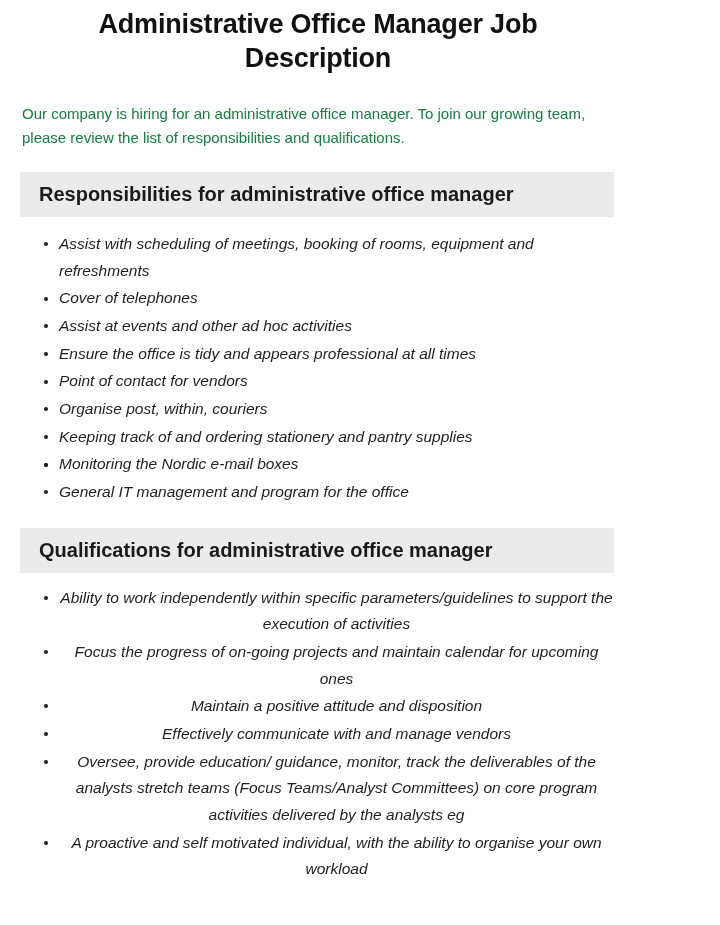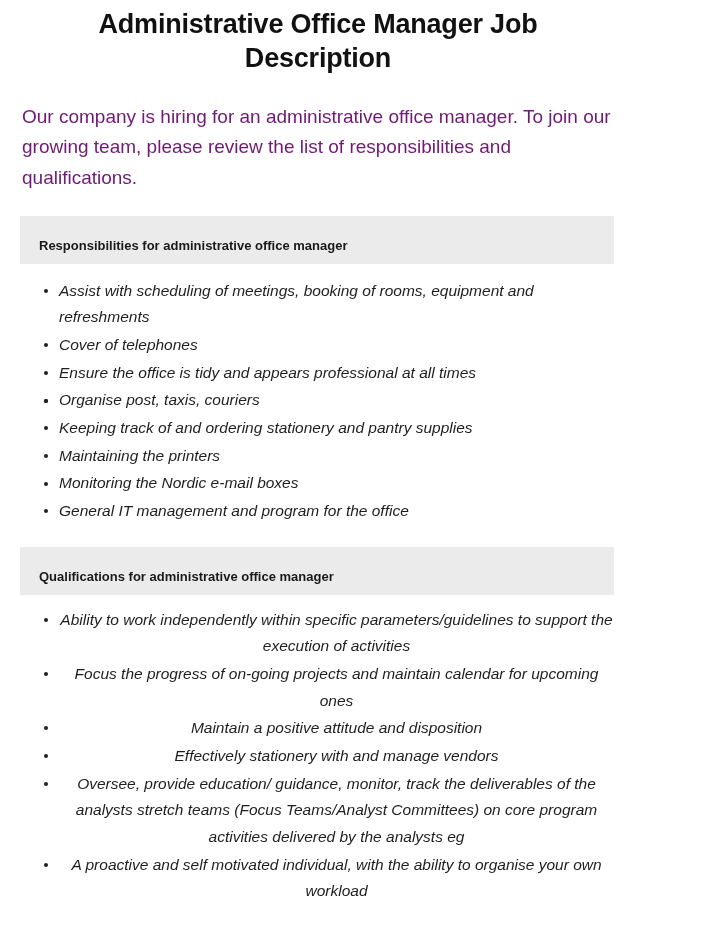--- a/index.html
+++ b/index.html
@@ -22,33 +22,33 @@
   .doc-title {
     font-size: 27px;
     font-weight: bold;
     line-height: 1.25;
     text-align: center;
     color: #111111;
     margin: 8px 42px 0 42px;
     letter-spacing: -0.2px;
   }
   .intro {
-    font-size: 19px;
+    font-size: 15px;
     line-height: 1.62;
-    color: #701a75;
+    color: #15803d;
     margin: 26px 22px 0 22px;
   }
   .section {
     margin-top: 22px;
   }
   .section-header {
     background: #ebebeb;
     margin: 0 22px 0 20px;
-    padding: 22px 0 11px 19px;
-    font-size: 13px;
+    padding: 11px 0 11px 19px;
+    font-size: 20px;
     font-weight: bold;
     color: #1a1a1a;
     box-sizing: border-box;
   }
   ul.bullets {
     list-style: none;
     margin: 14px 22px 0 22px;
     padding: 0;
     font-style: italic;
   }
@@ -81,35 +81,36 @@
 
   <h1 class="doc-title">Administrative Office Manager Job Description</h1>
 
   <p class="intro">Our company is hiring for an administrative office manager. To join our growing team, please review the list of responsibilities and qualifications.</p>
 
   <section class="section resp-section">
     <div class="section-header">Responsibilities for administrative office manager</div>
     <ul class="bullets" id="resp-list">
         <li><span class="bullet-dot"></span><span>Assist with scheduling of meetings, booking of rooms, equipment and refreshments</span></li>
         <li><span class="bullet-dot"></span><span>Cover of telephones</span></li>
+        <li><span class="bullet-dot"></span><span>Assist at events and other ad hoc activities</span></li>
         <li><span class="bullet-dot"></span><span>Ensure the office is tidy and appears professional at all times</span></li>
+        <li><span class="bullet-dot"></span><span>Point of contact for vendors</span></li>
+        <li><span class="bullet-dot"></span><span>Organise post, within, couriers</span></li>
+        <li><span class="bullet-dot"></span><span>Keeping track of and ordering stationery and pantry supplies</span></li>
         <li><span class="bullet-dot"></span></li>
-        <li><span class="bullet-dot"></span><span>Organise post, taxis, couriers</span></li>
-        <li><span class="bullet-dot"></span><span>Keeping track of and ordering stationery and pantry supplies</span></li>
-        <li><span class="bullet-dot"></span><span>Maintaining the printers</span></li>
         <li><span class="bullet-dot"></span><span>Monitoring the Nordic e-mail boxes</span></li>
         <li><span class="bullet-dot"></span><span>General IT management and program for the office</span></li>
       </ul>
   </section>
 
   <section class="section qual-section">
     <div class="section-header">Qualifications for administrative office manager</div>
     <ul class="bullets" id="qual-list">
         <li><span class="bullet-dot"></span><span>Ability to work independently within specific parameters/guidelines to support the execution of activities</span></li>
         <li><span class="bullet-dot"></span><span>Focus the progress of on-going projects and maintain calendar for upcoming ones</span></li>
         <li><span class="bullet-dot"></span><span>Maintain a positive attitude and disposition</span></li>
-        <li><span class="bullet-dot"></span><span>Effectively stationery with and manage vendors</span></li>
+        <li><span class="bullet-dot"></span><span>Effectively communicate with and manage vendors</span></li>
         <li><span class="bullet-dot"></span><span>Oversee, provide education/ guidance, monitor, track the deliverables of the analysts stretch teams (Focus Teams/Analyst Committees) on core program activities delivered by the analysts eg</span></li>
         <li><span class="bullet-dot"></span><span>A proactive and self motivated individual, with the ability to organise your own workload</span></li>
       </ul>
   </section>
 
 </div>
 
 </body></html>

